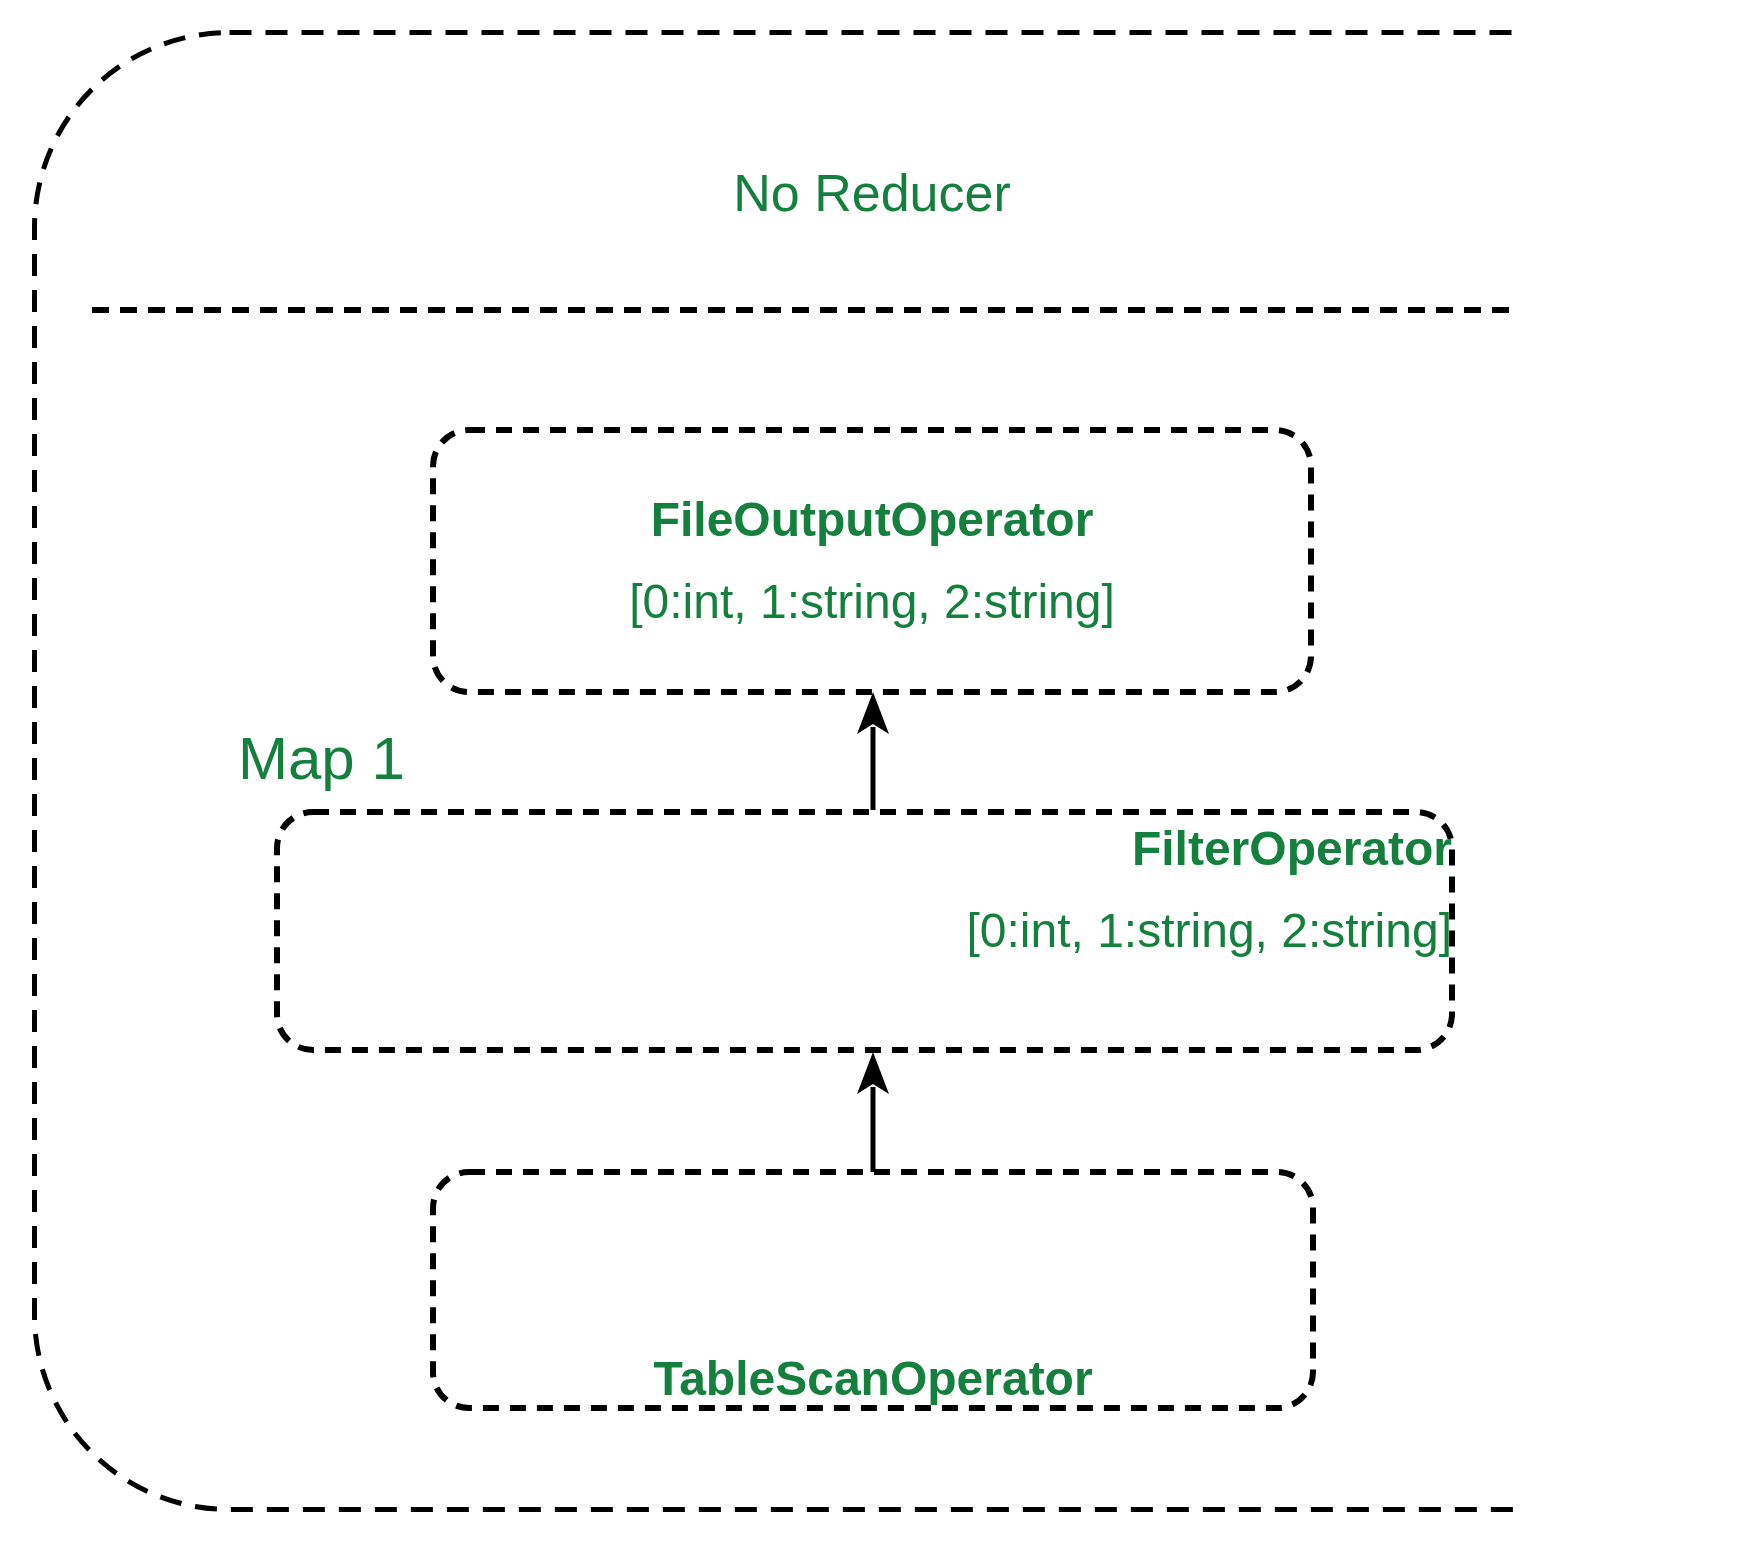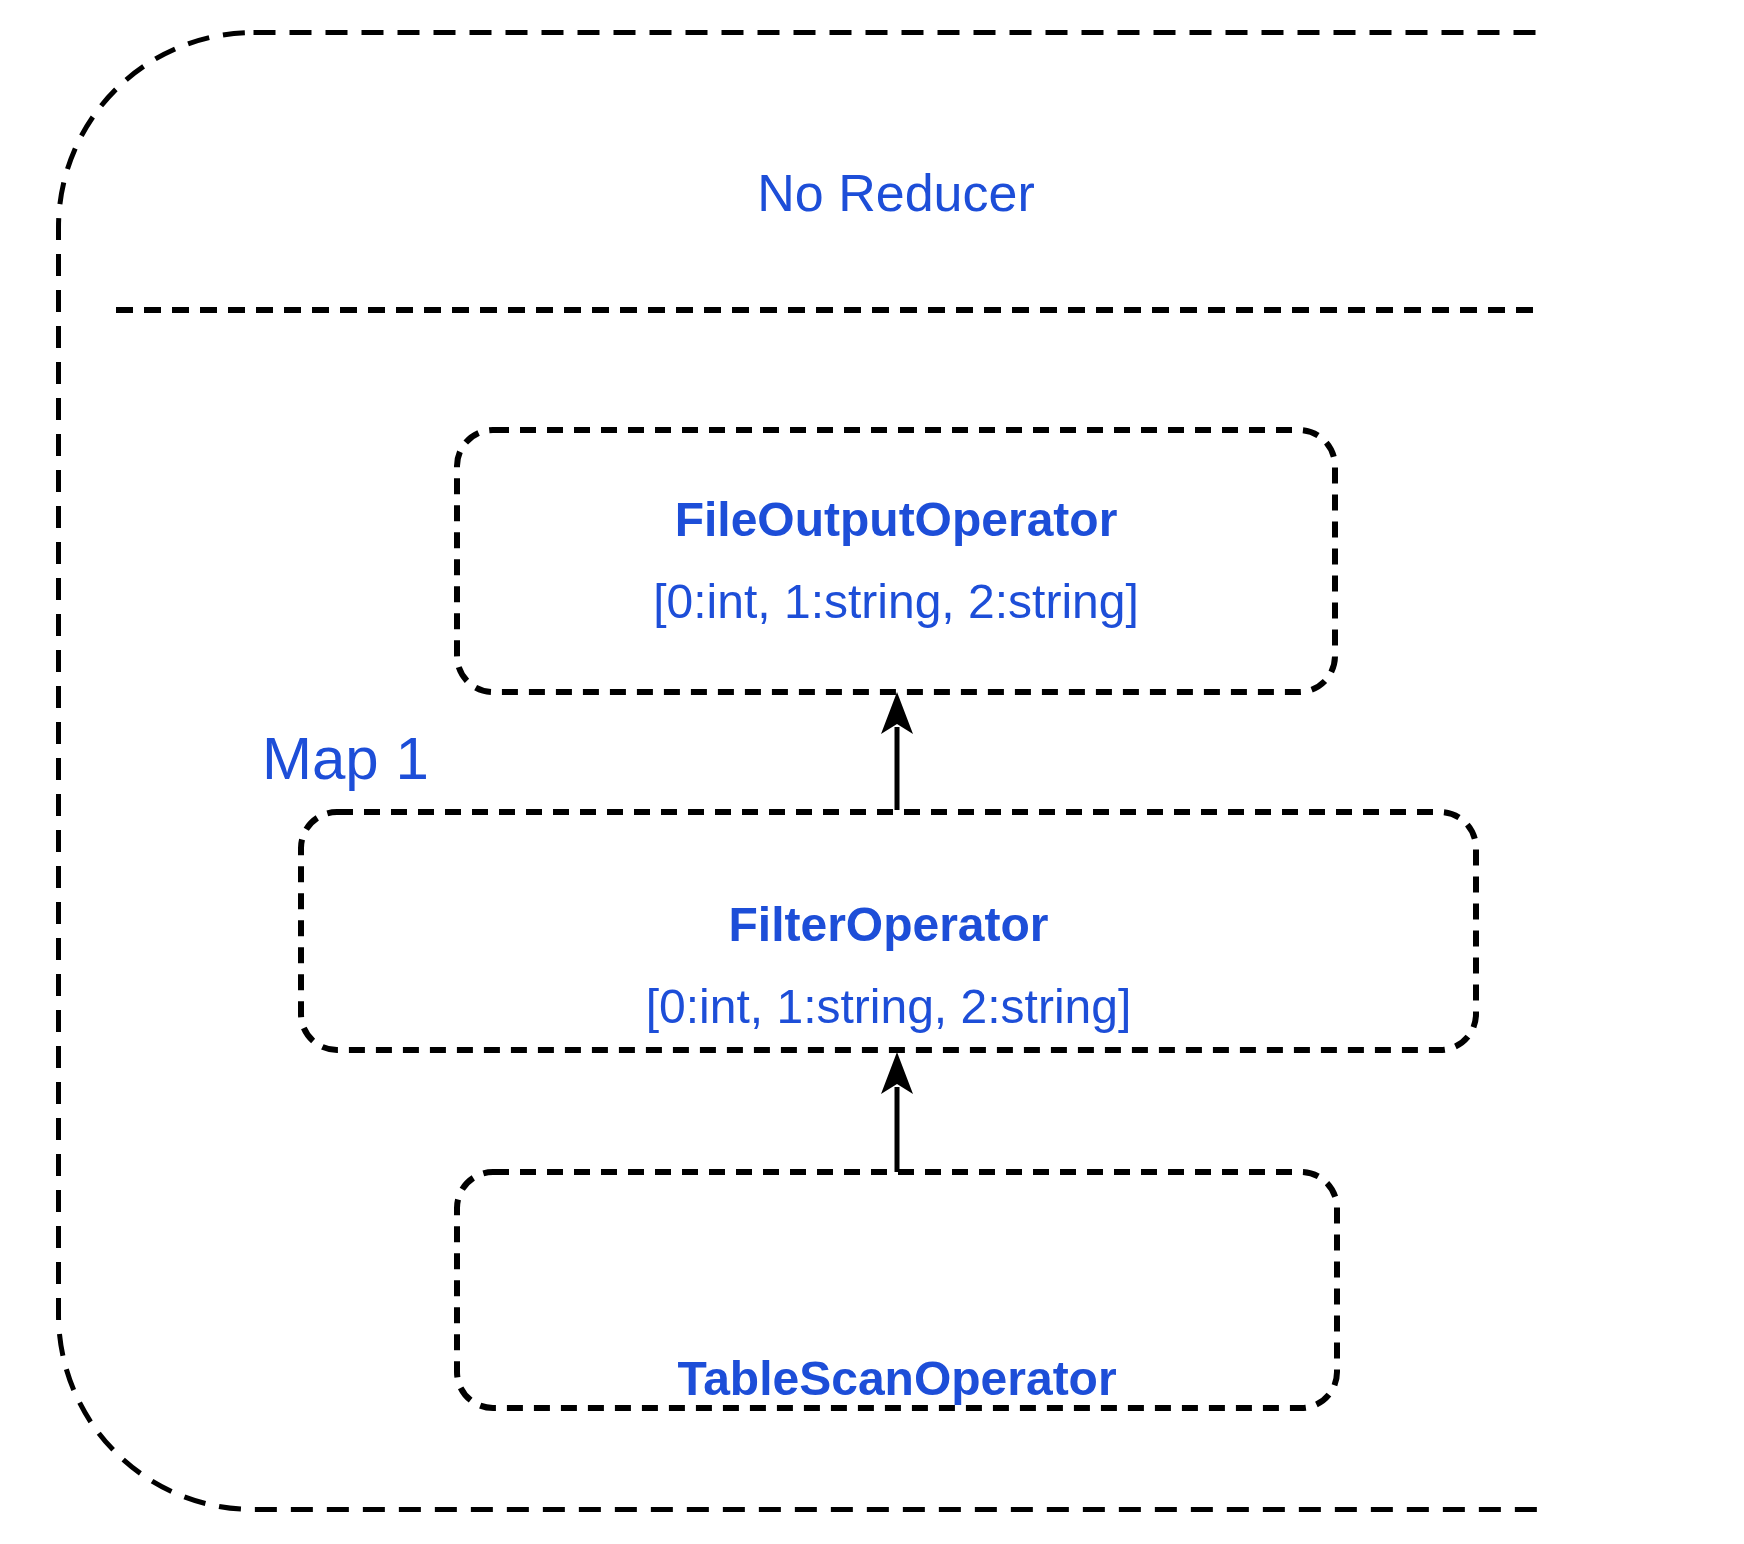--- a/index.html
+++ b/index.html
@@ -2,23 +2,22 @@
 <html><head>
 <meta charset="utf-8">
 <style>
   html, body { margin: 0; padding: 0; background: #ffffff; }
   #canvas {
     position: relative;
     width: 1516px;
     height: 1544px;
     background: #ffffff;
     font-family: "Liberation Sans", sans-serif;
-    color: #1d4ed8;
+    color: #15803d;
     overflow: hidden;
-    margin-left: 24px;
   }
   #shapes {
     position: absolute;
     left: 0; top: 0;
     width: 1744px; height: 1544px;
   }
   .txt { position: absolute; white-space: nowrap; }
   .diagram-title {
     left: 0; top: 163px; width: 1744px;
     font-size: 52px; text-align: center;
@@ -32,21 +31,21 @@
     display: flex;
     flex-direction: column;
     justify-content: center;
     align-items: center;
     text-align: center;
     gap: 24px;
   }
   .node .line { font-size: 48px; line-height: 58px; white-space: nowrap; }
   .node .name { font-weight: 700; }
   #node-file-output { left: 433px; top: 430px; width: 878px; height: 262px; }
-  #node-filter      { left: 277px; top: 847px; width: 1175px; height: 238px; }
+  #node-filter      { left: 277px; top: 771px; width: 1175px; height: 238px; align-items: flex-end; }
   #node-table-scan  { left: 433px; top: 1172px; width: 880px; height: 236px; justify-content: flex-end; }
 </style>
 </head>
 <body>
 
 <div id="canvas">
 
   <svg id="shapes" viewBox="0 0 1744 1544" xmlns="http://www.w3.org/2000/svg">
 
     <rect x="34.5" y="32.5" width="1676" height="1477" rx="195" ry="195" fill="none" stroke="#000000" stroke-width="5" stroke-dasharray="22 14"></rect>

